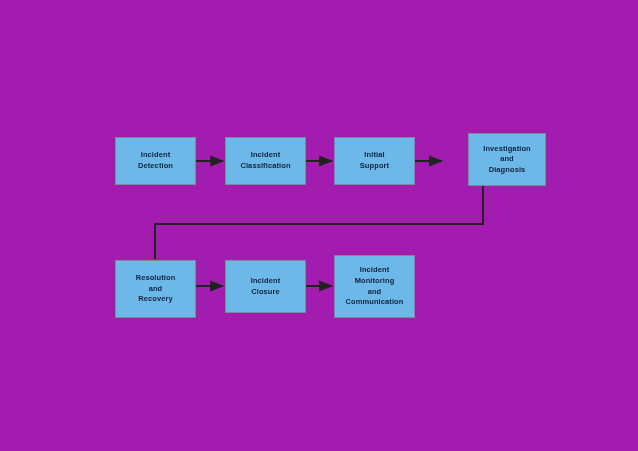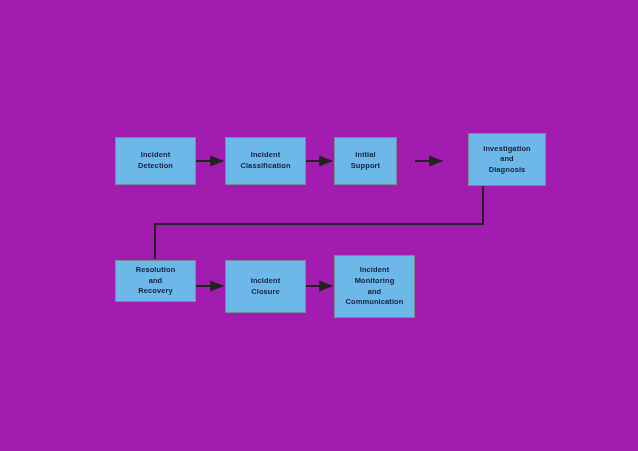--- a/index.html
+++ b/index.html
@@ -42,24 +42,24 @@
     line-height: 1.42;
     color: #14213d;
     text-align: center;
     letter-spacing: 0.1px;
     white-space: pre-line;
     padding: 0 3px;
   }
   
   #node-detection      { left: 115px; top: 137px; width: 81px; height: 48px; }
   #node-classification { left: 225px; top: 137px; width: 81px; height: 48px; }
-  #node-support        { left: 334px; top: 137px; width: 63px; height: 48px; }
+  #node-support        { left: 334px; top: 137px; width: 81px; height: 48px; }
   #node-investigation  { left: 468px; top: 133px; width: 78px; height: 53px; }
   
-  #node-resolution     { left: 115px; top: 260px; width: 81px; height: 42px; }
+  #node-resolution     { left: 115px; top: 260px; width: 81px; height: 58px; }
   #node-closure        { left: 225px; top: 260px; width: 81px; height: 53px; }
   #node-monitoring     { left: 334px; top: 255px; width: 81px; height: 63px; }
 </style>
 </head>
 <body>
 
 <div id="canvas">
 
   <svg id="flow-svg" viewBox="0 0 638 451" xmlns="http://www.w3.org/2000/svg">
     <defs>

